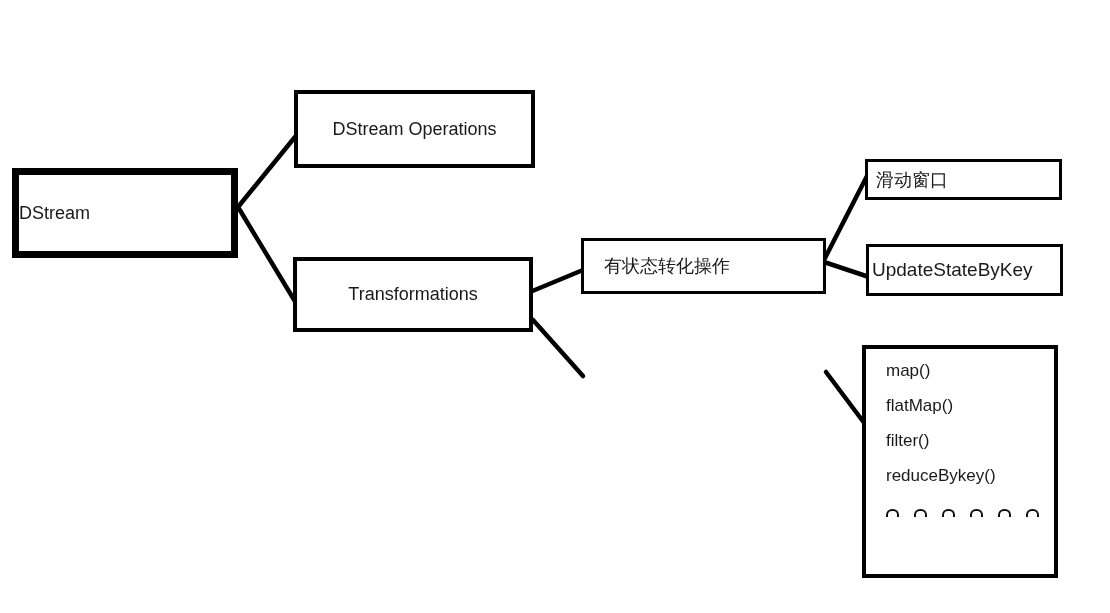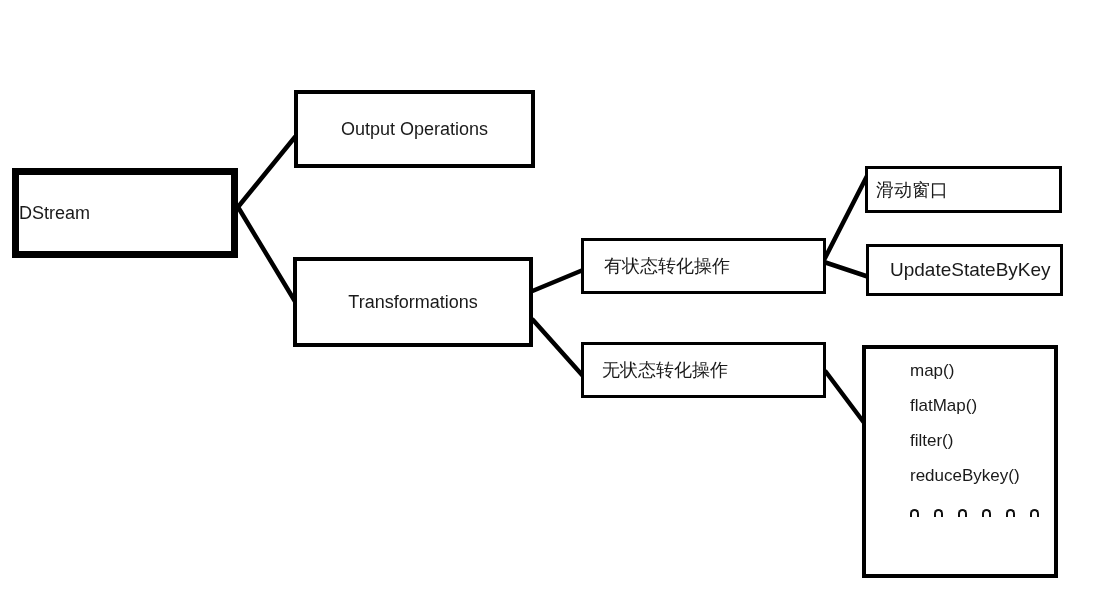--- a/index.html
+++ b/index.html
@@ -37,50 +37,50 @@
   .box-dstream {
     left: 12px; top: 168px; width: 226px; height: 90px;
     border-width: 7px;
   }
   .box-output {
     left: 294px; top: 90px; width: 241px; height: 78px;
     border-width: 4px;
     justify-content: center;
   }
   .box-transformations {
-    left: 293px; top: 257px; width: 240px; height: 90px;
+    left: 293px; top: 257px; width: 240px; height: 75px;
     border-width: 4px;
     justify-content: center;
   }
   .box-stateful {
     left: 581px; top: 238px; width: 245px; height: 56px;
     border-width: 3px;
     padding-left: 20px;
   }
   .box-stateless {
     left: 581px; top: 342px; width: 245px; height: 56px;
     border-width: 3px;
     padding-left: 18px;
   }
   .box-sliding {
-    left: 865px; top: 166px; width: 197px; height: 47px;
+    left: 865px; top: 159px; width: 197px; height: 41px;
     border-width: 3px;
     padding-left: 8px;
   }
   .box-updatekey {
     left: 866px; top: 244px; width: 197px; height: 52px;
     border-width: 3px;
-    padding-left: 21px;
+    padding-left: 3px;
     font-size: 19px;
   }
   .box-funcs {
     left: 862px; top: 345px; width: 196px; height: 233px;
     border-width: 4px;
     display: block;
-    padding: 4px 0 0 44px;
+    padding: 4px 0 0 20px;
     font-size: 17px;
   }
   .fn-item {
     line-height: 35px;
     height: 35px;
   }
   .ellipsis-row {
     margin-top: 12px;
     height: 12px;
     display: flex;
@@ -109,34 +109,31 @@
     <line x1="824" y1="260" x2="867" y2="176"></line>
     <line x1="824" y1="262" x2="869" y2="277"></line>
     <line x1="826" y1="372" x2="865" y2="424"></line>
   </svg>
 
   <div class="box box-dstream">
     <span>DStream</span>
   </div>
 
   <div class="box box-output">
-    <span>Output Operations</span>
+    <span>DStream Operations</span>
   </div>
 
   <div class="box box-transformations">
     <span>Transformations</span>
   </div>
 
   <div class="box box-stateful">
     <span>有状态转化操作</span>
   </div>
 
-  <div class="box box-stateless">
-    <span>无状态转化操作</span>
-  </div>
 
   <div class="box box-sliding">
     <span>滑动窗口</span>
   </div>
 
   <div class="box box-updatekey">
     <span>UpdateStateByKey</span>
   </div>
 
   <div class="box box-funcs">

